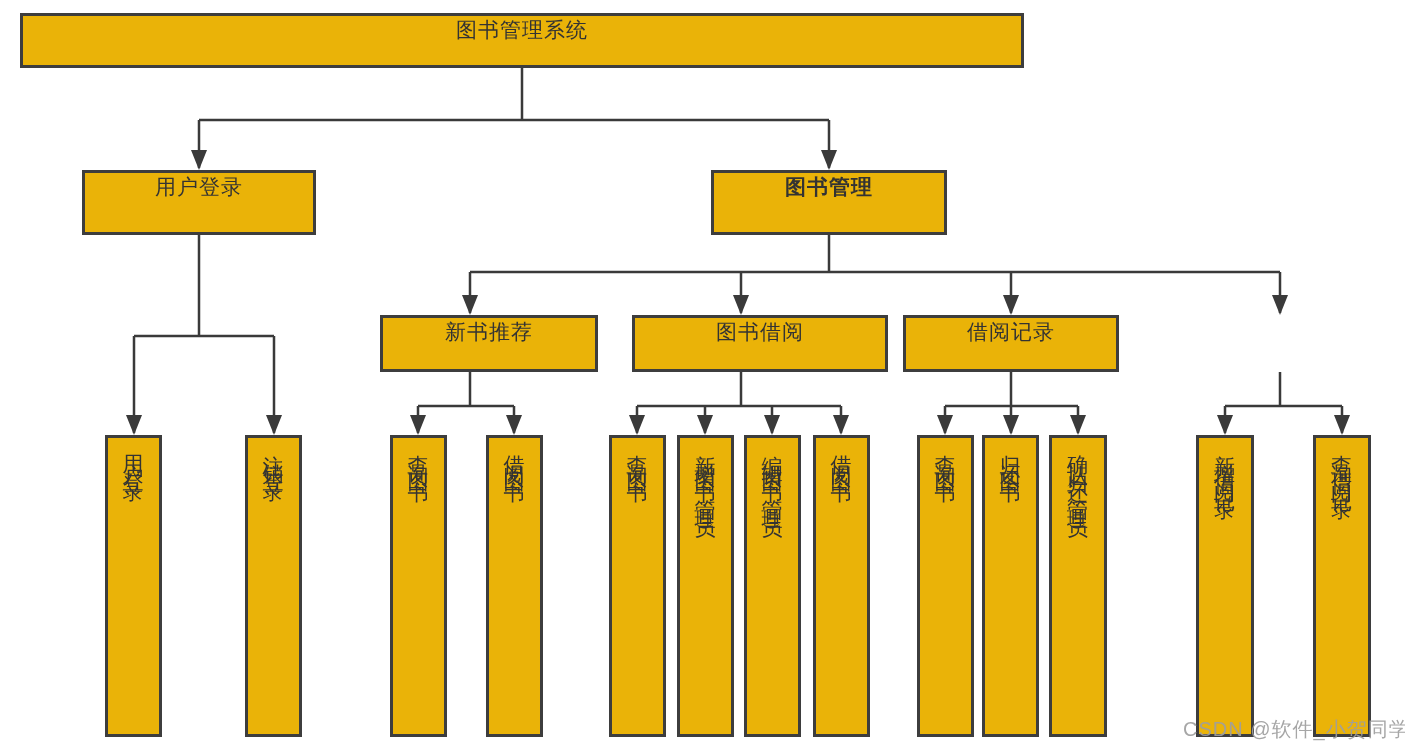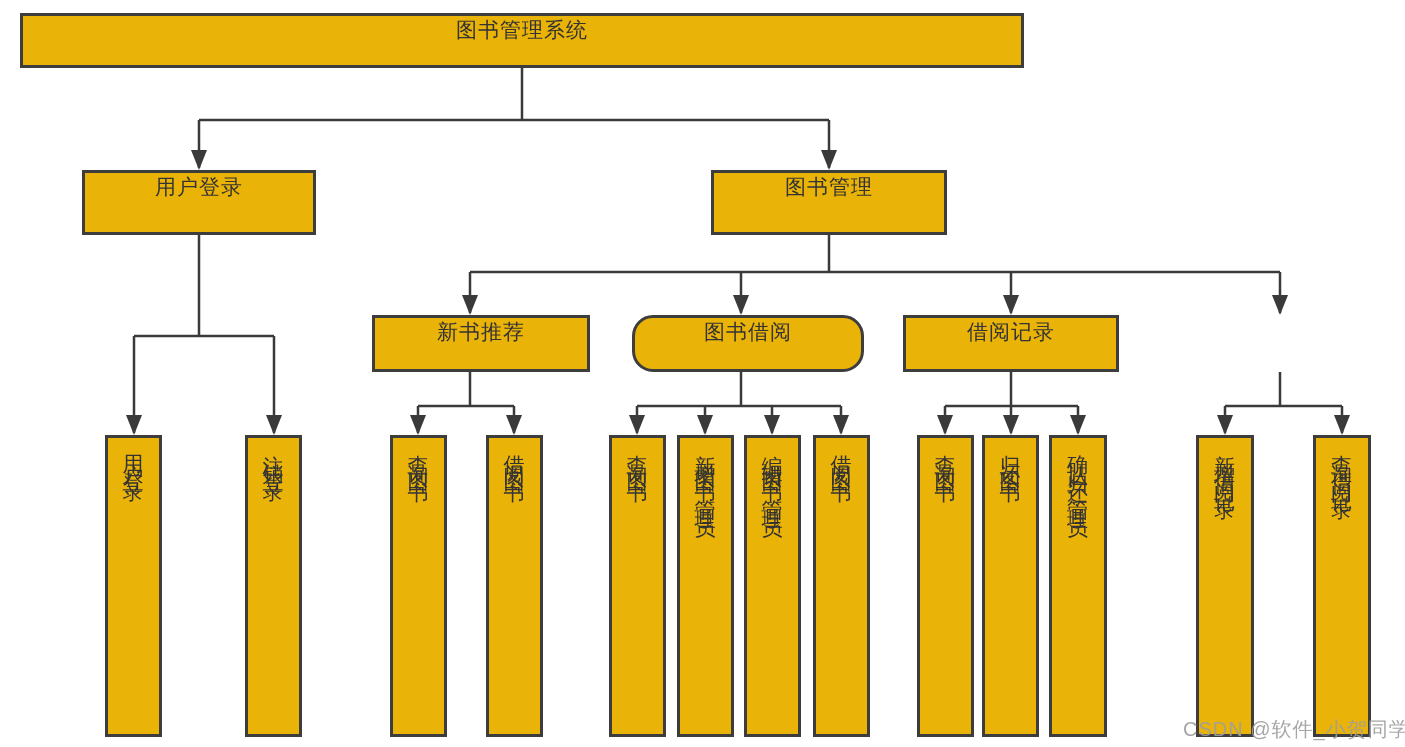--- a/index.html
+++ b/index.html
@@ -98,28 +98,28 @@
     </g>
   </svg>
 
   <div class="box root-box">
     <span>图书管理系统</span>
   </div>
 
   <div class="box branch-box" style="left:82px; width:234px;">
     <span>用户登录</span>
   </div>
-  <div class="box branch-box" style="left:711px; width:236px;">
+  <div class="box branch-box" style="left:711px; width:236px;font-weight:bold;">
     <span>图书管理</span>
   </div>
 
-  <div class="box section-box" style="left:372px; width:218px;">
+  <div class="box section-box" style="left:380px; width:218px;">
     <span>新书推荐</span>
   </div>
-  <div class="box section-box" style="left:632px; width:232px;border-radius:21px;">
+  <div class="box section-box" style="left:632px; width:256px;">
     <span>图书借阅</span>
   </div>
   <div class="box section-box" style="left:903px; width:216px;">
     <span>借阅记录</span>
   </div>
 
   <div class="box leaf-box" style="left:105px;">
     <span class="vtext">用户登录</span>
   </div>
   <div class="box leaf-box" style="left:245px;">

